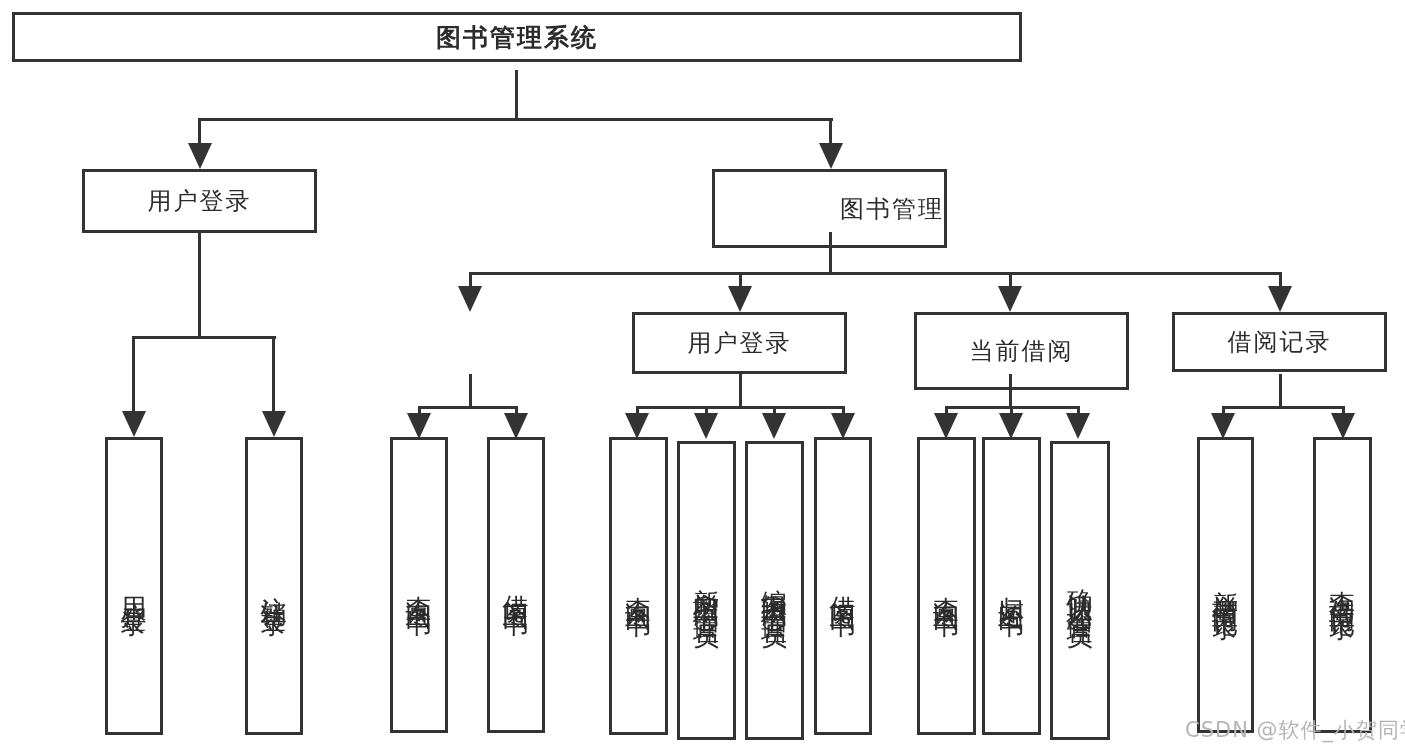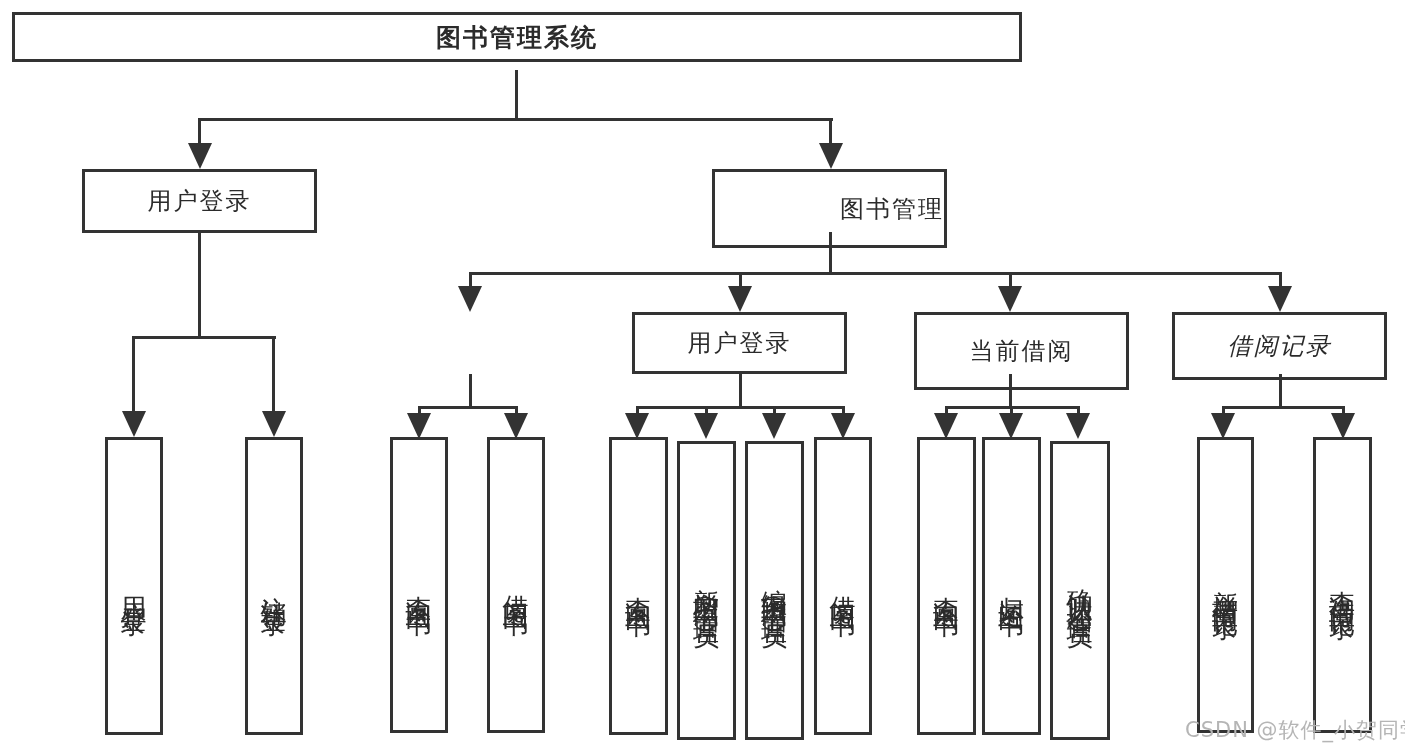--- a/index.html
+++ b/index.html
@@ -66,21 +66,21 @@
   <div class="node hnode" style="left:712px; top:169px; width:235px; height:79px;justify-content:flex-end;">
     <span>图书管理</span>
   </div>
 
   <div class="node hnode" style="left:632px; top:312px; width:215px; height:62px;">
     <span>用户登录</span>
   </div>
   <div class="node hnode" style="left:874px; top:312px; width:215px; height:78px;margin-left:40px;">
     <span>当前借阅</span>
   </div>
-  <div class="node hnode" style="left:1172px; top:312px; width:215px; height:68px;font-style:italic;">
+  <div class="node hnode" style="left:1172px; top:312px; width:215px; height:60px;">
     <span>借阅记录</span>
   </div>
 
   <div class="node leaf" style="left:105px; top:437px; width:58px; height:298px;">
     <span class="vtext">用户登录</span>
   </div>
   <div class="node leaf" style="left:245px; top:437px; width:58px; height:298px;">
     <span class="vtext">注销登录</span>
   </div>
 

